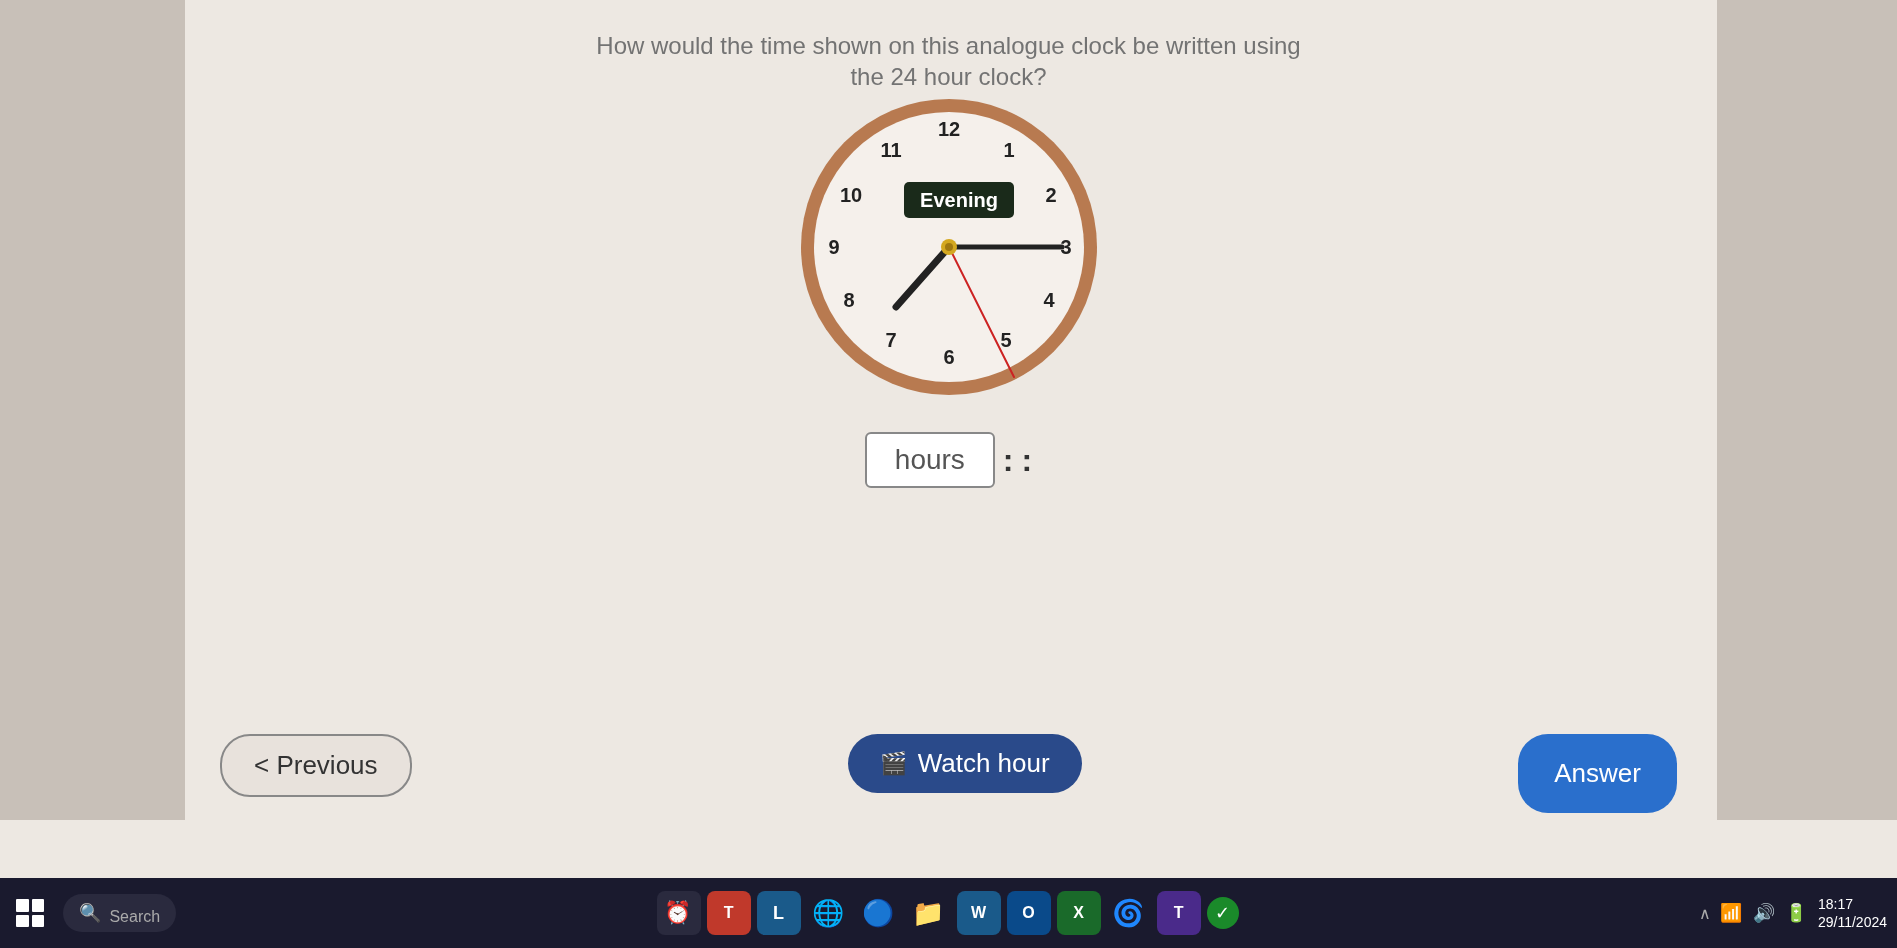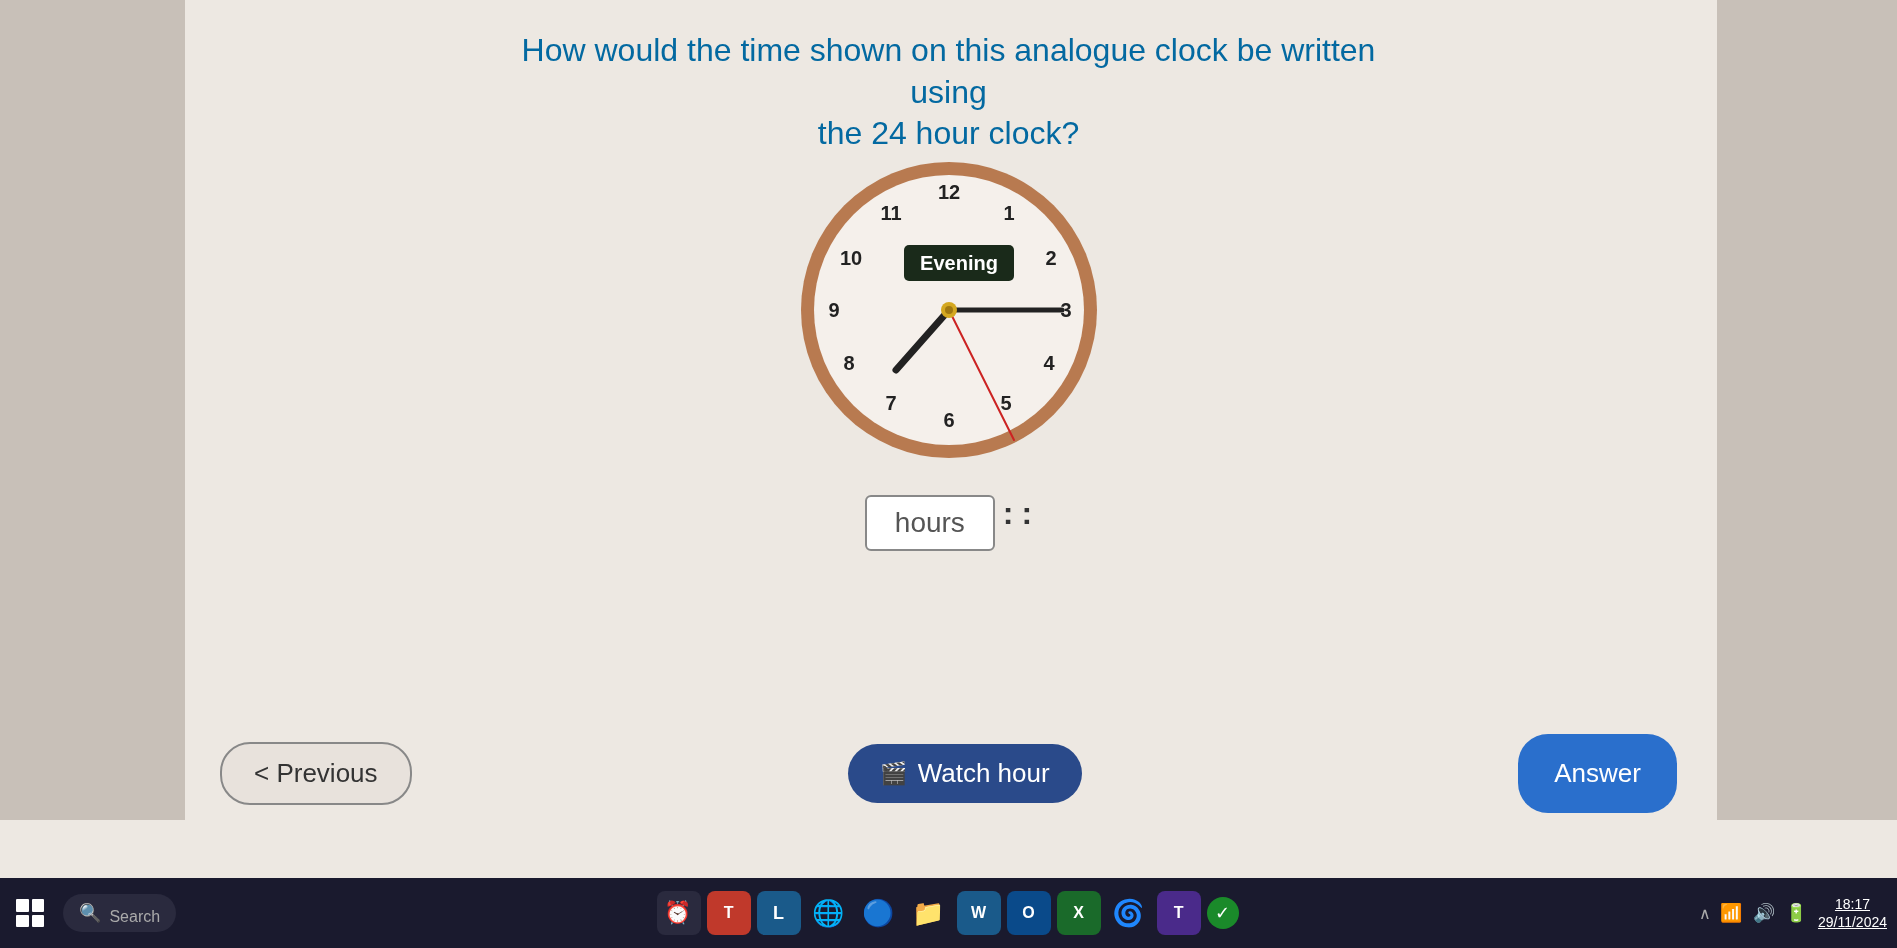--- a/index.html
+++ b/index.html
@@ -38,35 +38,36 @@
       position: absolute;
       right: 0;
       top: 0;
       width: 180px;
       height: 820px;
       background: #c8c0b8;
     }
 
     .question-text {
       text-align: center;
-      font-size: 32px;
-      color: #0369a1;
+      font-size: 24px;
+      color: #737373;
       margin-top: 10px;
       max-width: 900px;
       line-height: 1.3;
     }
 
     .question-text strong {
       font-weight: 400;
       margin-top: 32px;
     }
 
     
     .time-input-row {
       display: flex;
+      align-items: center;
       gap: 8px;
       margin-top: 30px;
     }
 
     .time-box {
       border: 2px solid #888;
       border-radius: 6px;
       padding: 10px 28px;
       font-size: 28px;
       color: #555;
@@ -77,21 +78,21 @@
 
     .time-separator {
       font-size: 32px;
       font-weight: bold;
       color: #333;
     }
 
     
     .nav-row {
       display: flex;
-      align-items: center;
+      align-items: flex-start;
       justify-content: space-between;
       width: 100%;
       padding: 0 220px;
       margin-top: 35px;
       position: absolute;
       bottom: 135px;
     }
 
     .prev-button {
       border: 2px solid #888;
@@ -211,23 +212,22 @@
     .taskbar-right {
       display: flex;
       align-items: center;
       gap: 10px;
       margin-left: auto;
       color: white;
       font-size: 14px;
     }
 
     .time-display {
-      text-align: center;
+      text-align: left;
       line-height: 1.3;
-      text-decoration: underline;
     }
 
     .weather-text {
       position: absolute;
       bottom: 18px;
       left: 8px;
       color: #aaa;
       font-size: 14px;
     }
 

